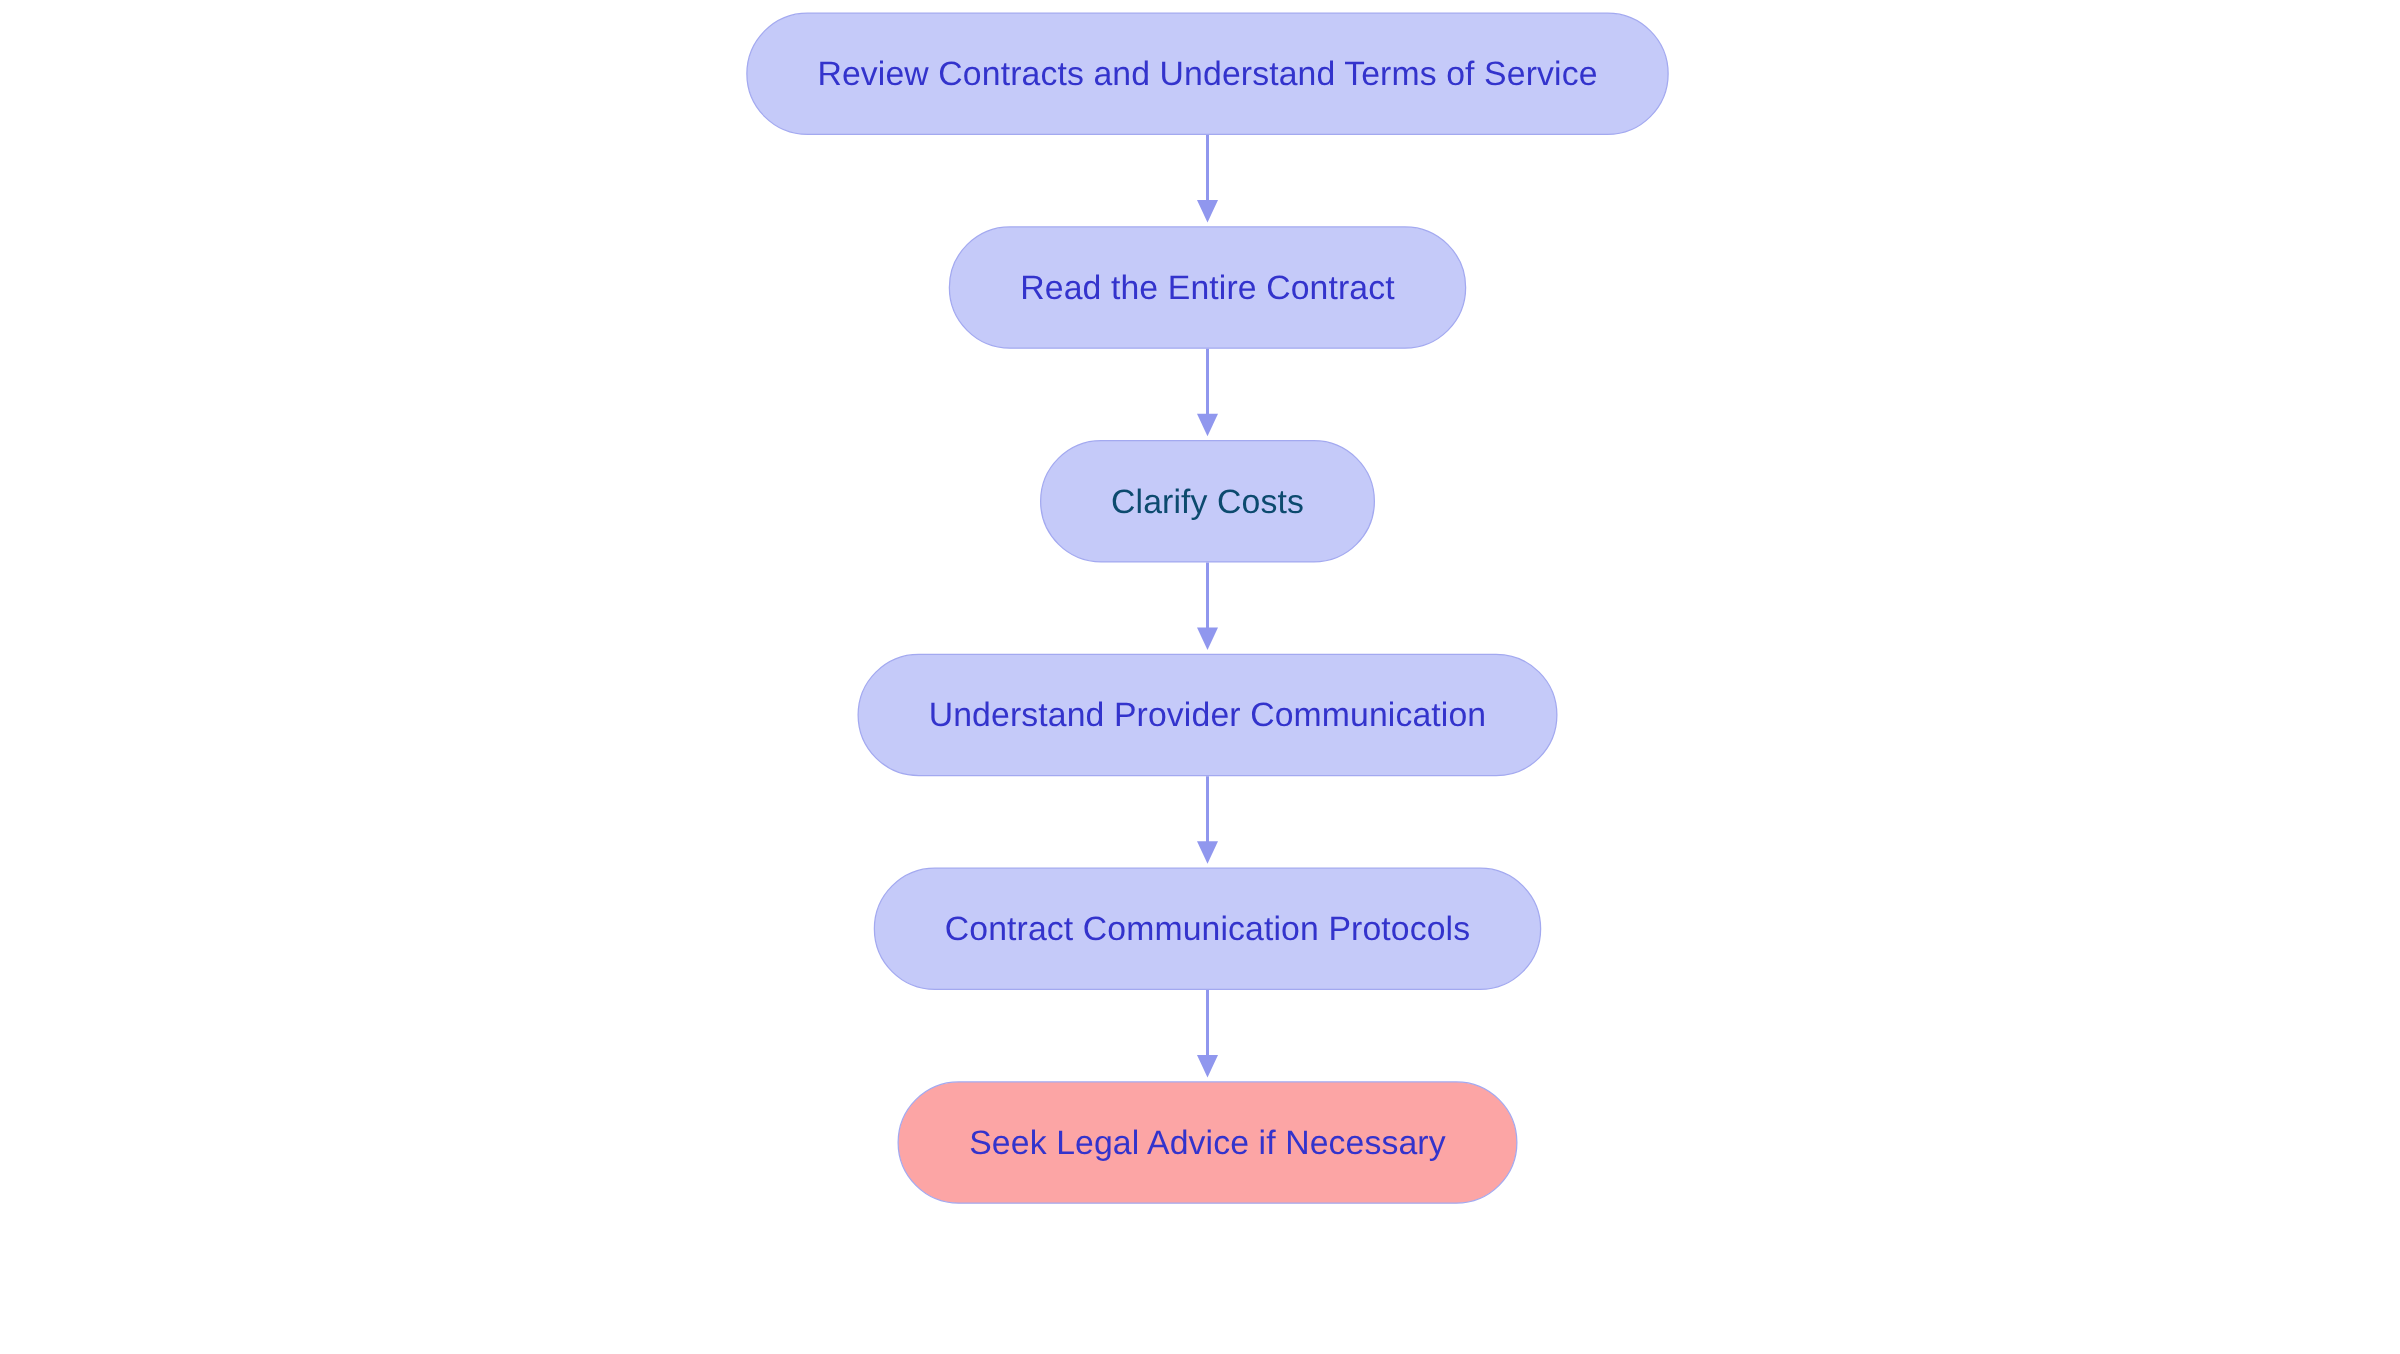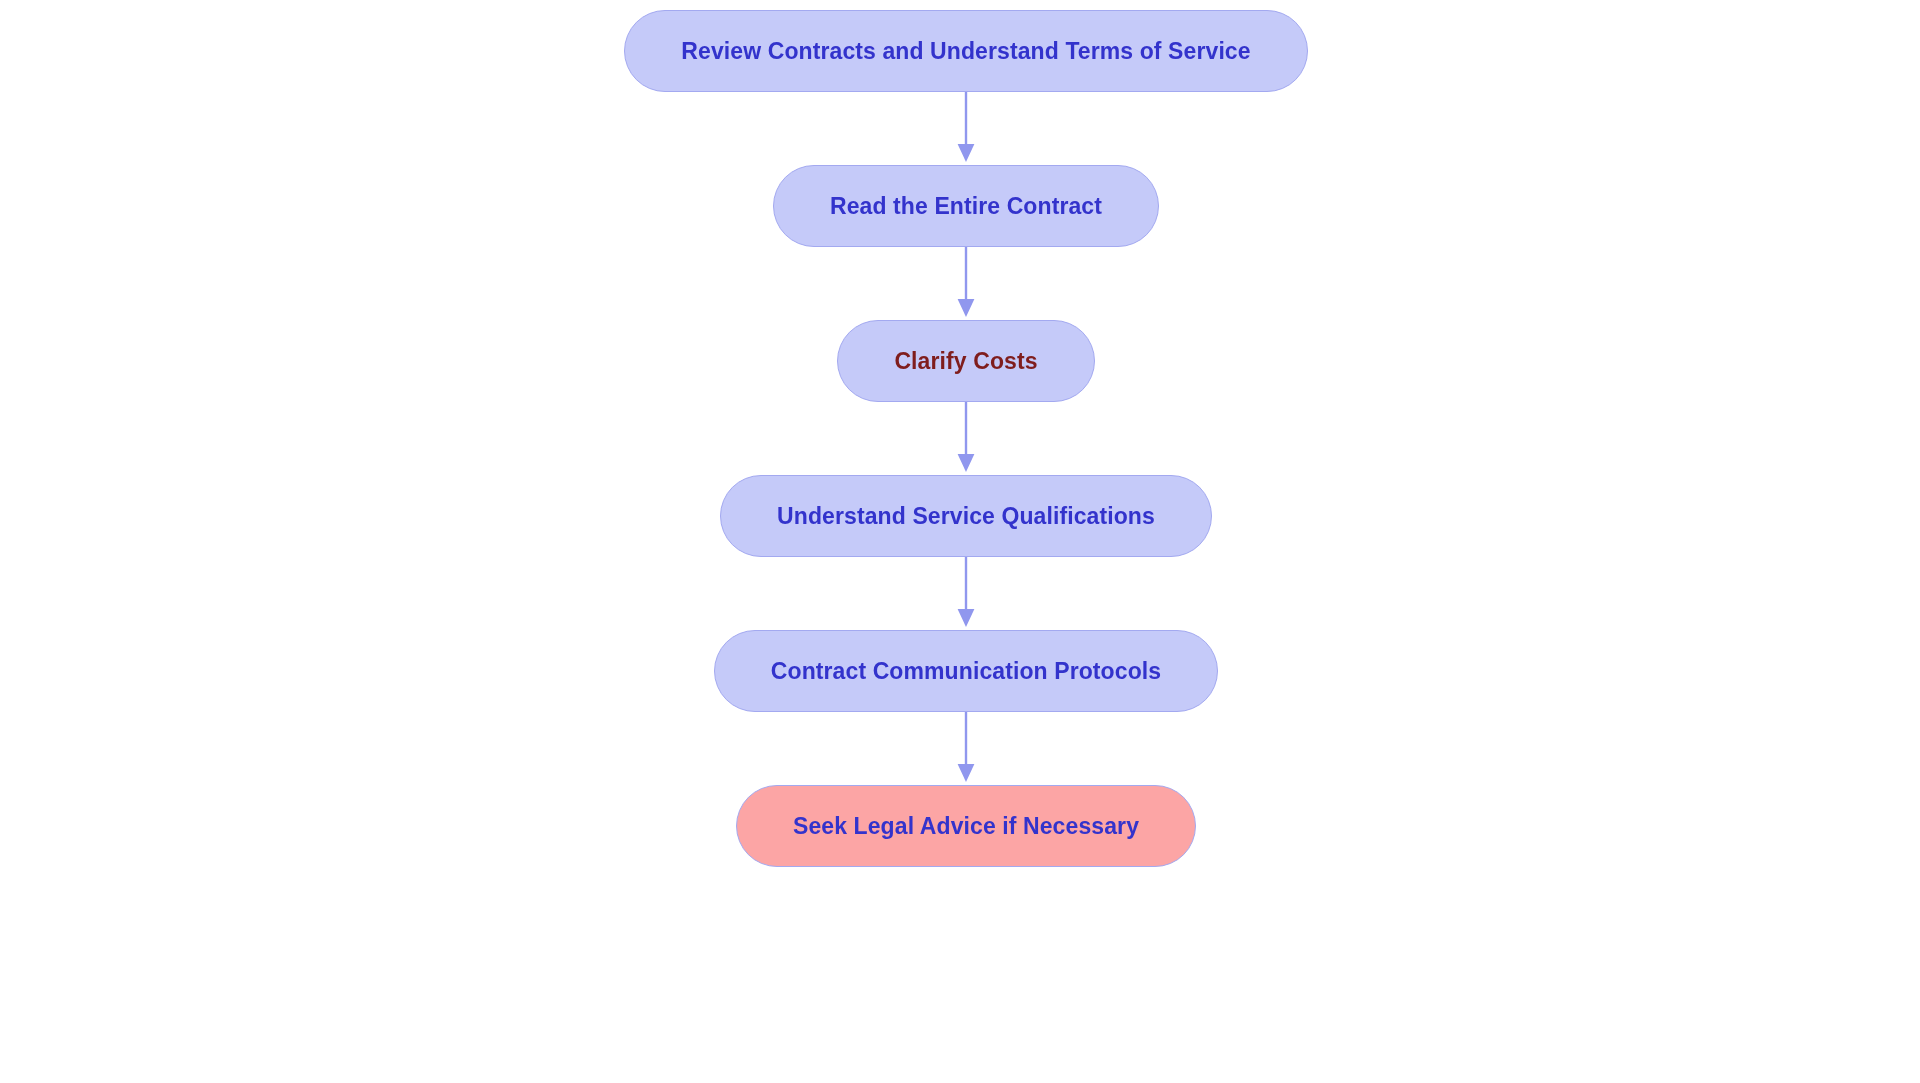--- a/index.html
+++ b/index.html
@@ -42,30 +42,30 @@
     justify-content: center;
     width: 100%;
   }
 
   .flow-node {
     box-sizing: border-box;
     background: #c5caf9;
     border: 1.6px solid #a3a9f0;
     border-radius: 999px;
     color: #3333cc;
-    font-size: 23px;
-    font-weight: 700;
+    font-size: 27px;
+    font-weight: 400;
     letter-spacing: 0.1px;
     line-height: 1;
     display: flex;
     align-items: center;
     justify-content: center;
     white-space: nowrap;
     padding: 0 56px;
-    height: 82px;
+    height: 98px;
     position: relative;
   }
 
   
   .node-row { transform: translateX(6px); }
 
   
   .connector {
     position: relative;
     width: 100%;
@@ -103,32 +103,32 @@
     </div>
 
     <div class="connector" style="height:73px;">
       <svg width="24" height="73" viewBox="0 0 24 73">
         <line x1="12" y1="0" x2="12" y2="57" stroke="#9097ee" stroke-width="2.4"></line>
         <polygon points="12,70 3.6,52 20.4,52" fill="#9097ee"></polygon>
       </svg>
     </div>
 
     <div class="node-row">
-      <div class="flow-node" style="background: rgb(197, 202, 249); border-color: rgb(163, 169, 240); color: #7f1d1d;">Clarify Costs</div>
+      <div class="flow-node" style="background: rgb(197, 202, 249); border-color: rgb(163, 169, 240); color: #0c4a6e;">Clarify Costs</div>
     </div>
 
     <div class="connector" style="height:73px;">
       <svg width="24" height="73" viewBox="0 0 24 73">
         <line x1="12" y1="0" x2="12" y2="57" stroke="#9097ee" stroke-width="2.4"></line>
         <polygon points="12,70 3.6,52 20.4,52" fill="#9097ee"></polygon>
       </svg>
     </div>
 
     <div class="node-row">
-      <div class="flow-node" style="background: rgb(197, 202, 249); border-color: rgb(163, 169, 240); color: rgb(51, 51, 204);">Understand Service Qualifications</div>
+      <div class="flow-node" style="background: rgb(197, 202, 249); border-color: rgb(163, 169, 240); color: rgb(51, 51, 204);">Understand Provider Communication</div>
     </div>
 
     <div class="connector" style="height:73px;">
       <svg width="24" height="73" viewBox="0 0 24 73">
         <line x1="12" y1="0" x2="12" y2="57" stroke="#9097ee" stroke-width="2.4"></line>
         <polygon points="12,70 3.6,52 20.4,52" fill="#9097ee"></polygon>
       </svg>
     </div>
 
     <div class="node-row">

